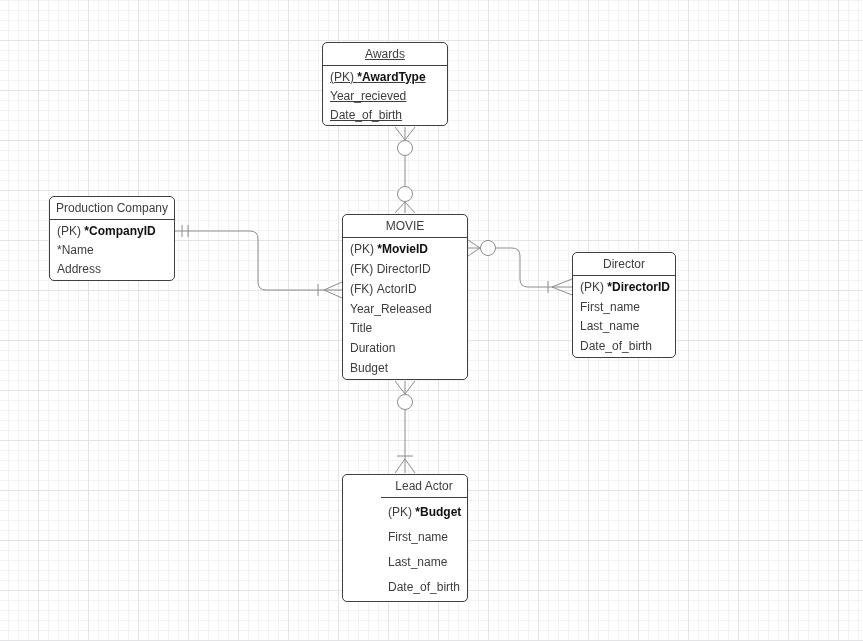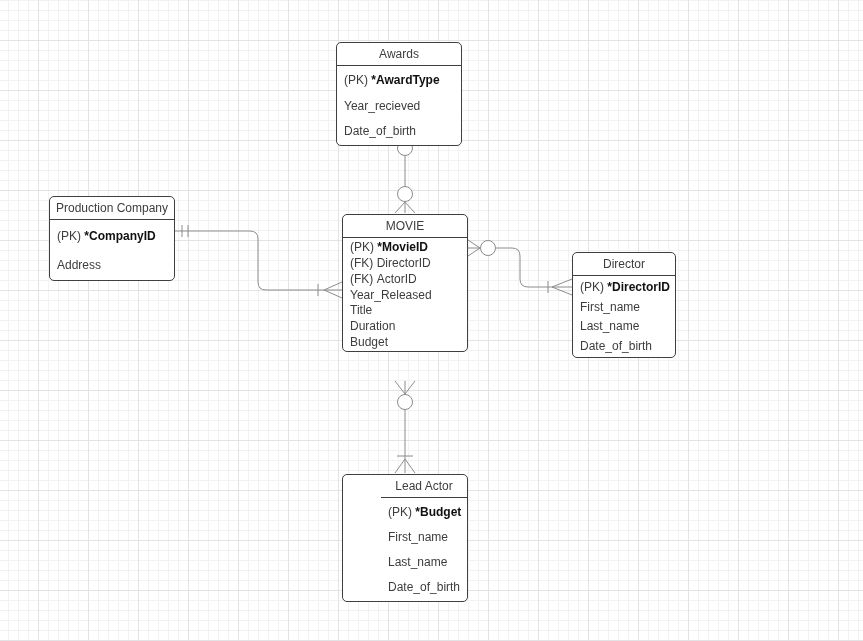--- a/index.html
+++ b/index.html
@@ -37,23 +37,23 @@
     border-bottom:1px solid #3f3f3f;
     display:flex;align-items:center;justify-content:center;
     font-size:12px;color:#3d3d3d;
   }
   .rows{flex:1;display:flex;flex-direction:column;padding:1px 0;}
   .row{flex:1;display:flex;align-items:center;padding-left:7px;white-space:pre;}
   .pfx{white-space:pre;color:#3d3d3d;}
   .fname{white-space:pre;color:#3d3d3d;}
   .fname.bold{font-weight:700;color:#101010;}
   
-  #ent-awards{left:336px;top:42px;width:126px;height:104px;}
+  #ent-awards{left:322px;top:42px;width:126px;height:84px;text-decoration:underline;}
   #ent-production-company{left:49px;top:196px;width:126px;height:85px;}
-  #ent-movie{left:342px;top:214px;width:126px;height:138px;}
+  #ent-movie{left:342px;top:214px;width:126px;height:166px;}
   #ent-director{left:572px;top:252px;width:104px;height:106px;}
   #ent-lead-actor{left:342px;top:474px;width:126px;height:128px;padding-left:38px;}
 </style>
 </head>
 <body>
 
 <div class="canvas">
 
   <svg class="wires">
 
@@ -95,20 +95,21 @@
       <div class="row"><span class="pfx">(PK) </span><span class="fname bold">*AwardType</span></div>
       <div class="row"><span class="fname">Year_recieved</span></div>
       <div class="row"><span class="fname">Date_of_birth</span></div>
     </div>
   </div>
 
   <div class="entity" id="ent-production-company">
     <div class="entity-title">Production Company</div>
     <div class="rows">
       <div class="row"><span class="pfx">(PK) </span><span class="fname bold">*CompanyID</span></div>
+      <div class="row"><span class="fname">*Name</span></div>
       <div class="row"><span class="fname">Address</span></div>
     </div>
   </div>
 
   <div class="entity" id="ent-movie">
     <div class="entity-title">MOVIE</div>
     <div class="rows">
       <div class="row"><span class="pfx">(PK) </span><span class="fname bold">*MovieID</span></div>
       <div class="row"><span class="pfx">(FK) </span><span class="fname">DirectorID</span></div>
       <div class="row"><span class="pfx">(FK) </span><span class="fname">ActorID</span></div>

